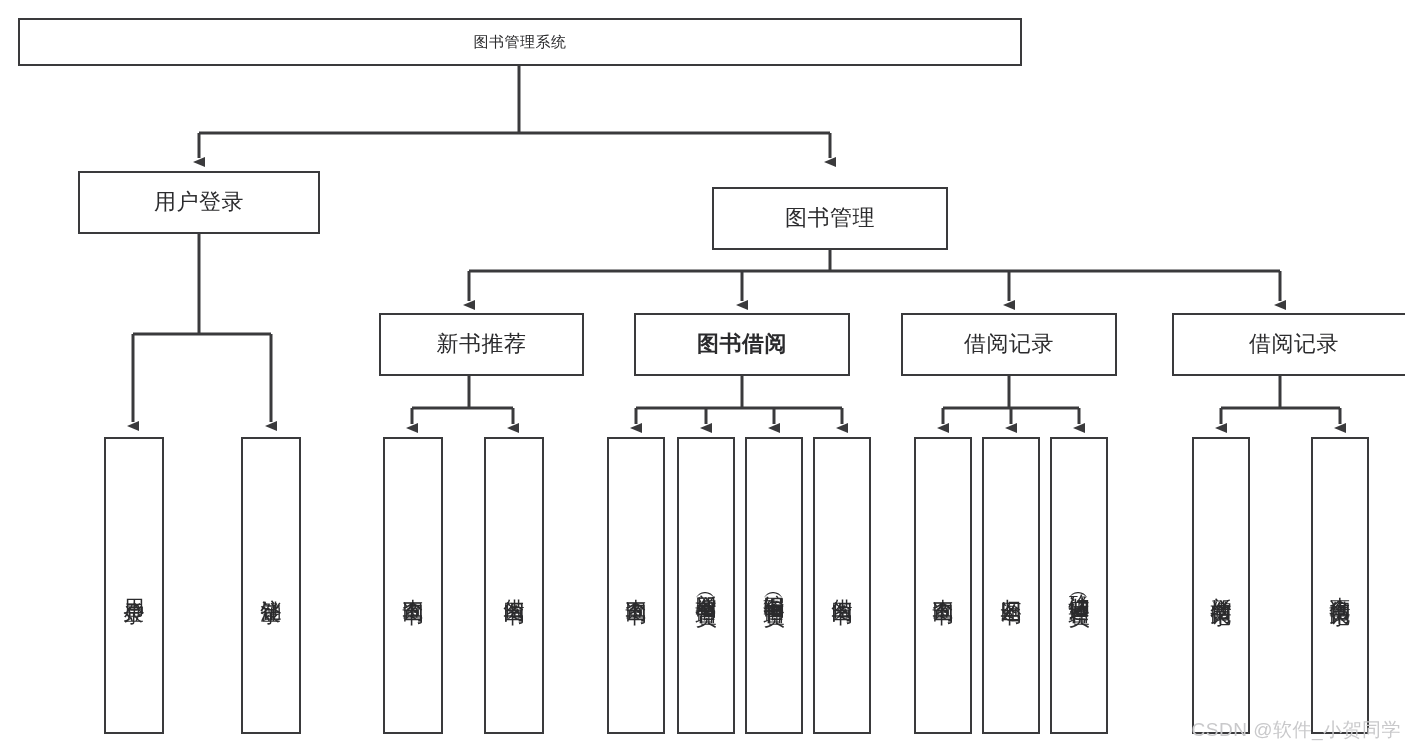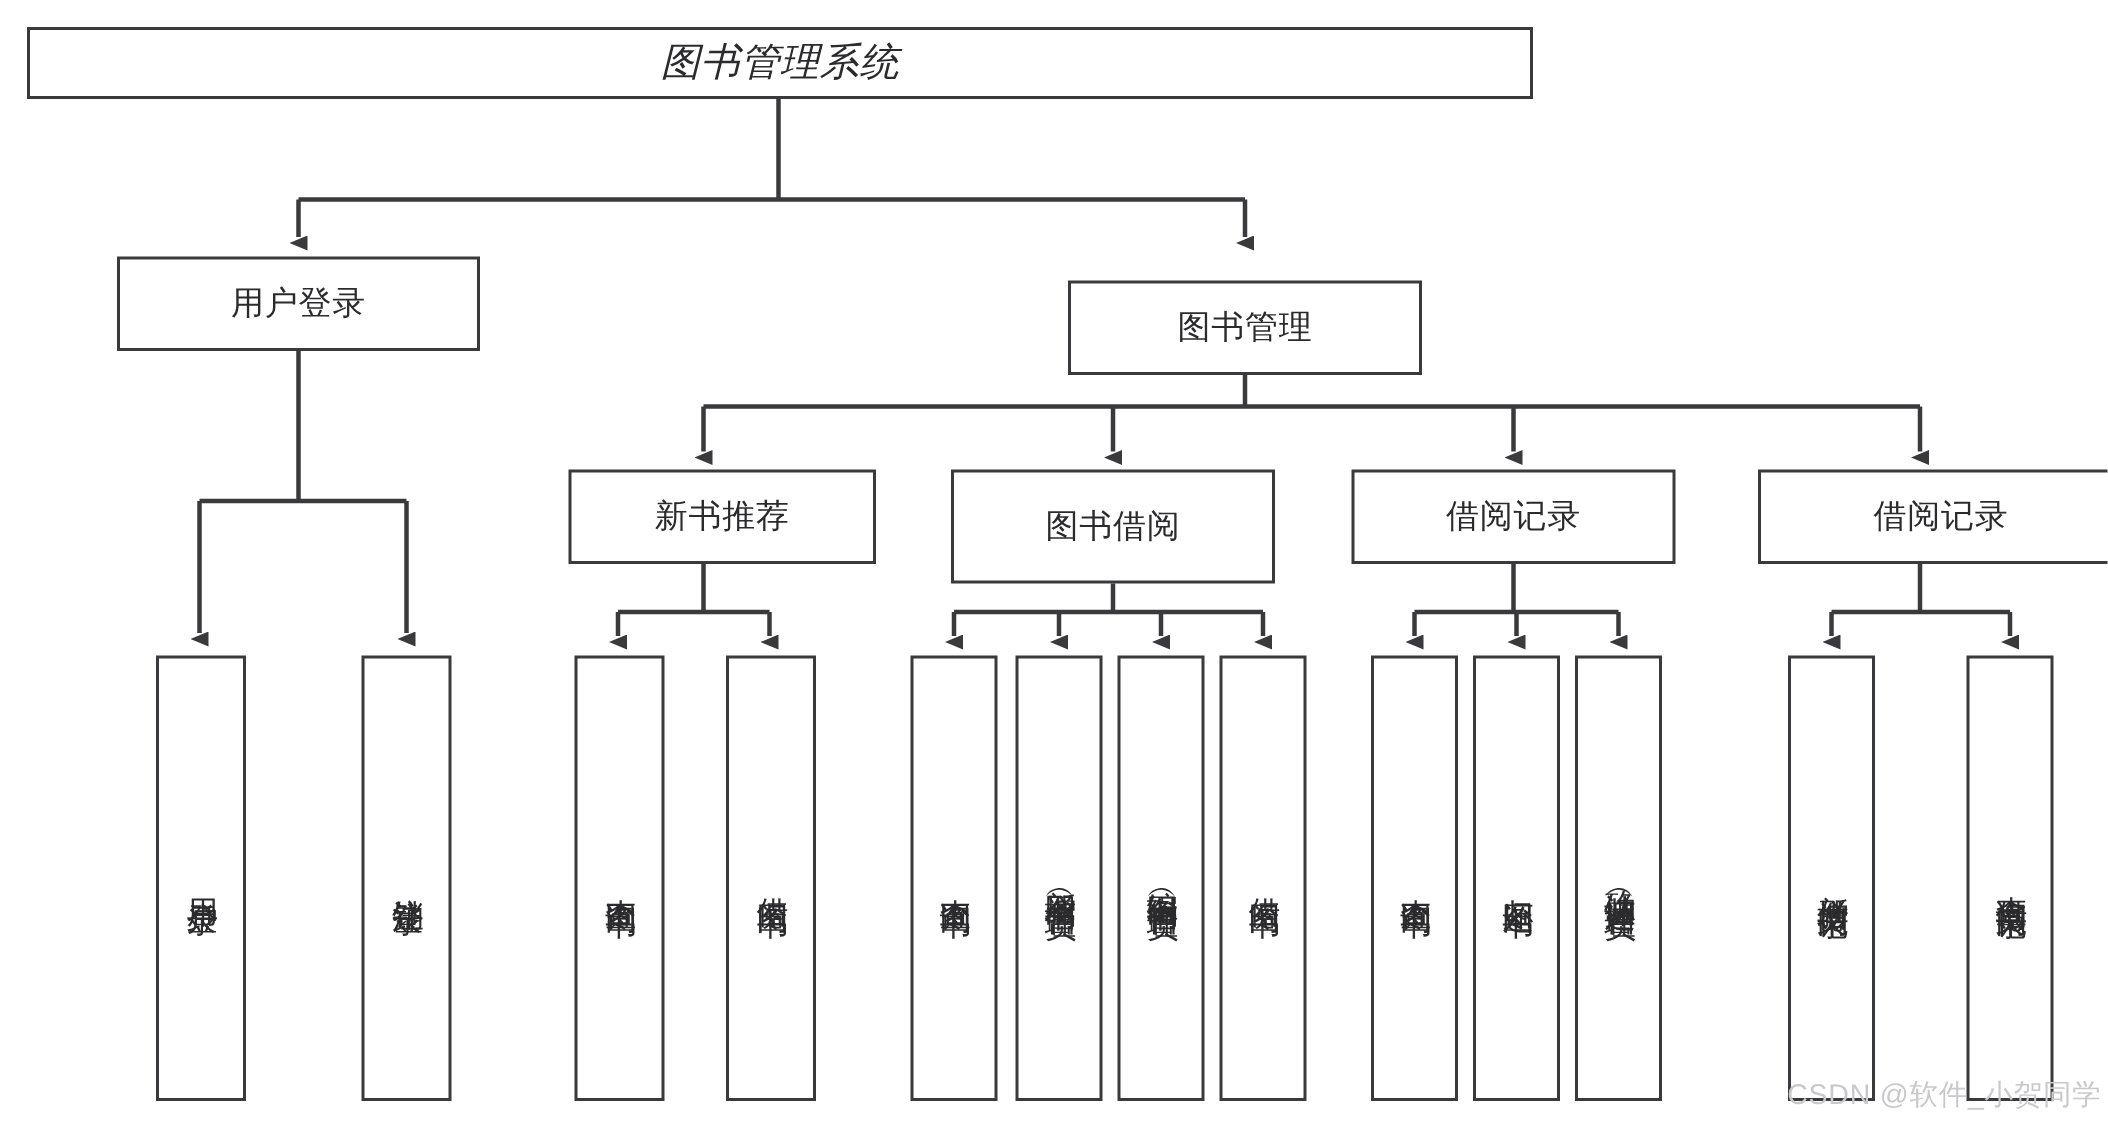--- a/index.html
+++ b/index.html
@@ -46,21 +46,21 @@
     text-align: center;
   }
   .node.leaf .label {
     writing-mode: vertical-rl;
     text-orientation: upright;
     font-size: 21px;
     letter-spacing: 2px;
     line-height: 1.05;
     white-space: normal;
   }
-  .node.root .label { font-size: 26px; font-style: italic; }
+  .node.root .label { font-size: 15px; }
   .watermark {
     position: absolute;
     right: 4px;
     bottom: 4px;
     color: #c9c9cb;
     font-size: 19px;
     letter-spacing: 0.5px;
     white-space: nowrap;
   }
 </style>
@@ -126,21 +126,21 @@
   <div class="node" style="left:78px; top:171px; width:242px; height:63px;">
     <span class="label">用户登录</span>
   </div>
   <div class="node" style="left:712px; top:171px; width:236px; height:63px;margin-top:16px;">
     <span class="label">图书管理</span>
   </div>
 
   <div class="node" style="left:379px; top:313px; width:205px; height:63px;">
     <span class="label">新书推荐</span>
   </div>
-  <div class="node" style="left:634px; top:313px; width:216px; height:76px;">
+  <div class="node" style="left:634px; top:313px; width:216px; height:63px;font-weight:bold;">
     <span class="label">图书借阅</span>
   </div>
   <div class="node" style="left:901px; top:313px; width:216px; height:63px;">
     <span class="label">借阅记录</span>
   </div>
   <div class="node" style="left:1172px; top:313px; width:244px; height:63px;">
     <span class="label">借阅记录</span>
   </div>
 
   <div class="node leaf" style="left:104px; top:437px; width:60px; height:297px;">

